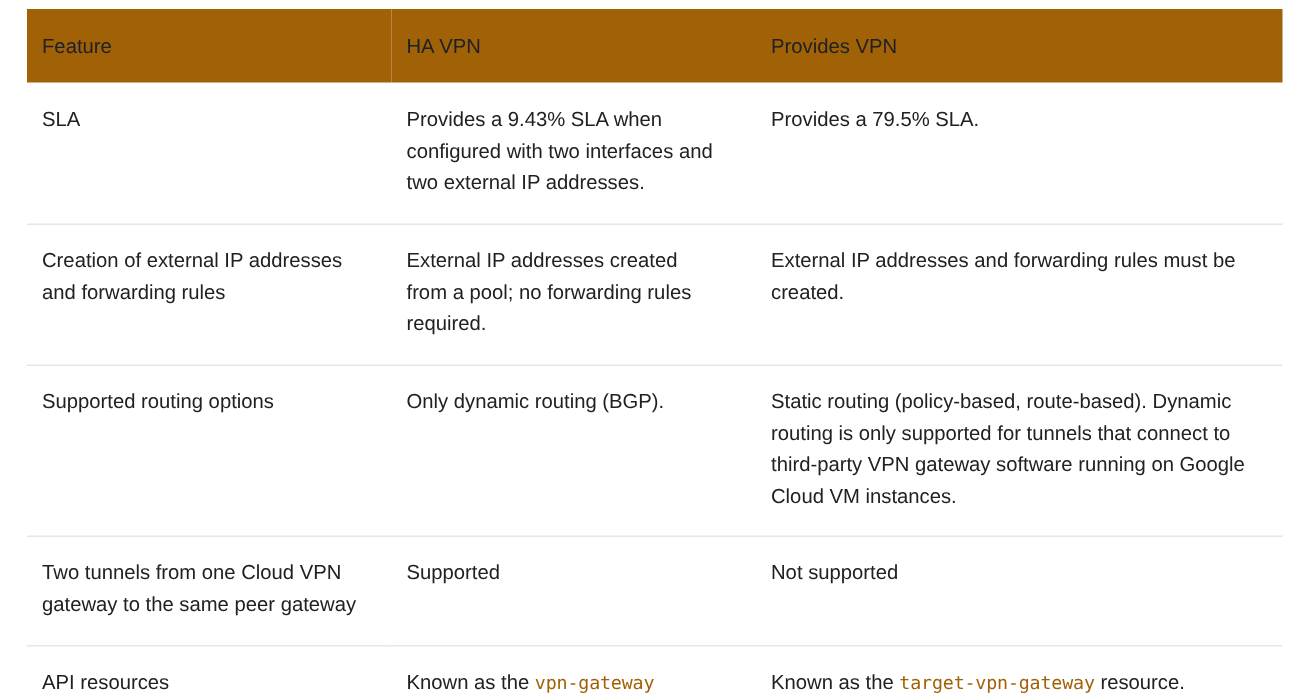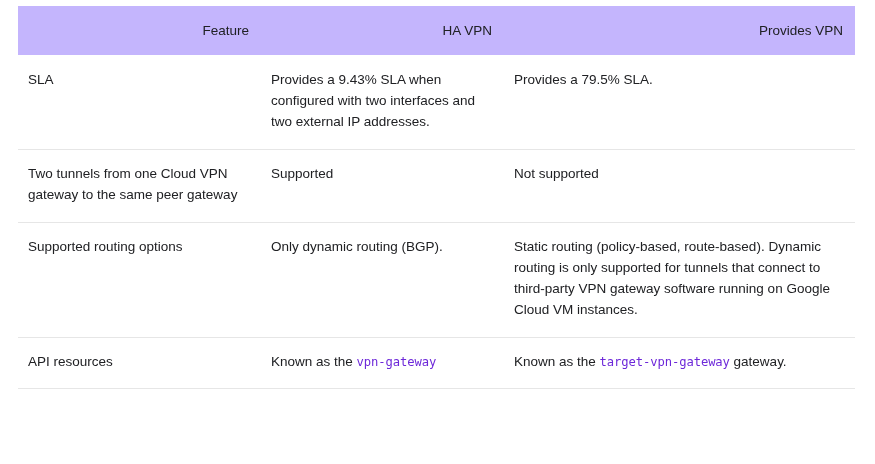--- a/index.html
+++ b/index.html
@@ -27,22 +27,22 @@
     width: 837px;
     table-layout: fixed;
     font-size: 13.5px;
   }
 
   table.comparison col.c1 { width: 243px; }
   table.comparison col.c2 { width: 243px; }
   table.comparison col.c3 { width: 351px; }
 
   table.comparison thead th {
-    background: #c4b5fd;
-    text-align: right;
+    background: #a16207;
+    text-align: left;
     font-weight: 400;
     font-size: 13.5px;
     color: #202124;
     padding: 16px 12px 15px 10px;
     vertical-align: top;
     line-height: 1.35;
     border: none;
   }
 
   table.comparison tbody td {
@@ -55,21 +55,21 @@
   }
 
   table.comparison tbody tr:first-child td {
     padding-top: 15px;
     margin-top: 31px;
   }
 
   code, .code {
     font-family: "DejaVu Sans Mono", "Liberation Mono", monospace;
     font-size: 12.2px;
-    color: #6d28d9;
+    color: #a16207;
     letter-spacing: -0.1px;
     background: transparent;
     white-space: nowrap;
   }
 </style>
 </head>
 <body>
 
 <div class="table-wrap">
   <table class="comparison">
@@ -86,34 +86,39 @@
       </tr>
     </thead>
     <tbody>
 
       <tr>
         <td>SLA</td>
         <td>Provides a 9.43% SLA when configured with two interfaces and two external IP addresses.</td>
         <td>Provides a 79.5% SLA.</td>
       </tr>
 
-
       <tr>
-        <td>Two tunnels from one Cloud VPN gateway to the same peer gateway</td>
-        <td>Supported</td>
-        <td>Not supported</td>
+        <td>Creation of external IP addresses and forwarding rules</td>
+        <td>External IP addresses created from a pool; no forwarding rules required.</td>
+        <td>External IP addresses and forwarding rules must be created.</td>
       </tr>
 
       <tr>
         <td>Supported routing options</td>
         <td>Only dynamic routing (BGP).</td>
         <td>Static routing (policy-based, route-based). Dynamic routing is only supported for tunnels that connect to third-party VPN gateway software running on Google Cloud VM instances.</td>
       </tr>
 
       <tr>
+        <td>Two tunnels from one Cloud VPN gateway to the same peer gateway</td>
+        <td>Supported</td>
+        <td>Not supported</td>
+      </tr>
+
+      <tr>
         <td>API resources</td>
         <td><span>Known as the </span><code>vpn-gateway</code></td>
-        <td><span>Known as the </span><code>target-vpn-gateway</code><span> gateway.</span></td>
+        <td><span>Known as the </span><code>target-vpn-gateway</code><span> resource.</span></td>
       </tr>
 
     </tbody>
   </table>
 </div>
 
 </body></html>

